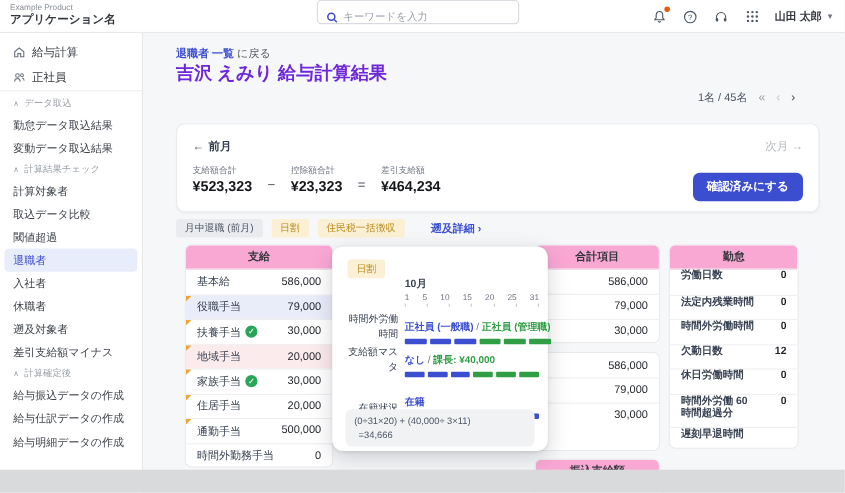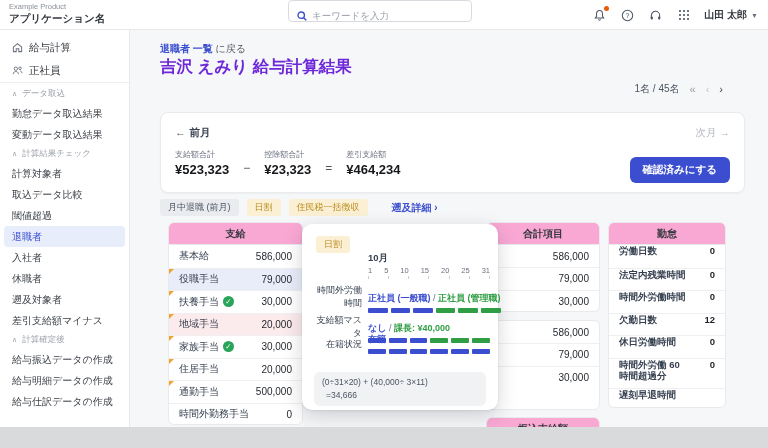--- a/index.html
+++ b/index.html
@@ -242,24 +242,24 @@
     </div>
 
   <div class="shead">
     <span class="chev">∧</span>
     <span>計算確定後</span>
   </div>
   <div class="snav">
       <span>給与振込データの作成</span>
     </div>
   <div class="snav">
+      <span>給与仕訳データの作成</span>
+    </div>
+  <div class="snav">
       <span>給与明細データの作成</span>
-    </div>
-  <div class="snav">
-      <span>給与仕訳データの作成</span>
     </div>
 </div>
 
 <div class="main">
   <div class="crumb">
     <span class="lnk">退職者 一覧</span>
     <span class="rest">に戻る</span>
   </div>
   <div class="ptitle">吉沢 えみり 給与計算結果</div>
 
@@ -457,21 +457,21 @@
           <span class="bar">
               <i class="b"></i>
               <i class="b"></i>
               <i class="b"></i>
               <i class="g"></i>
               <i class="g"></i>
               <i class="g"></i>
             </span>
         </span>
       </div>
-      <div class="prow" style="top:104px">
+      <div class="prow" style="top:131px">
         <span class="plbl">在籍状況</span>
         <span class="pcontent">
           <span class="pval"><span class="blue">在籍</span></span>
           <span class="bar">
               <i class="b"></i>
               <i class="b"></i>
               <i class="b"></i>
               <i class="b"></i>
               <i class="b"></i>
               <i class="b"></i>

